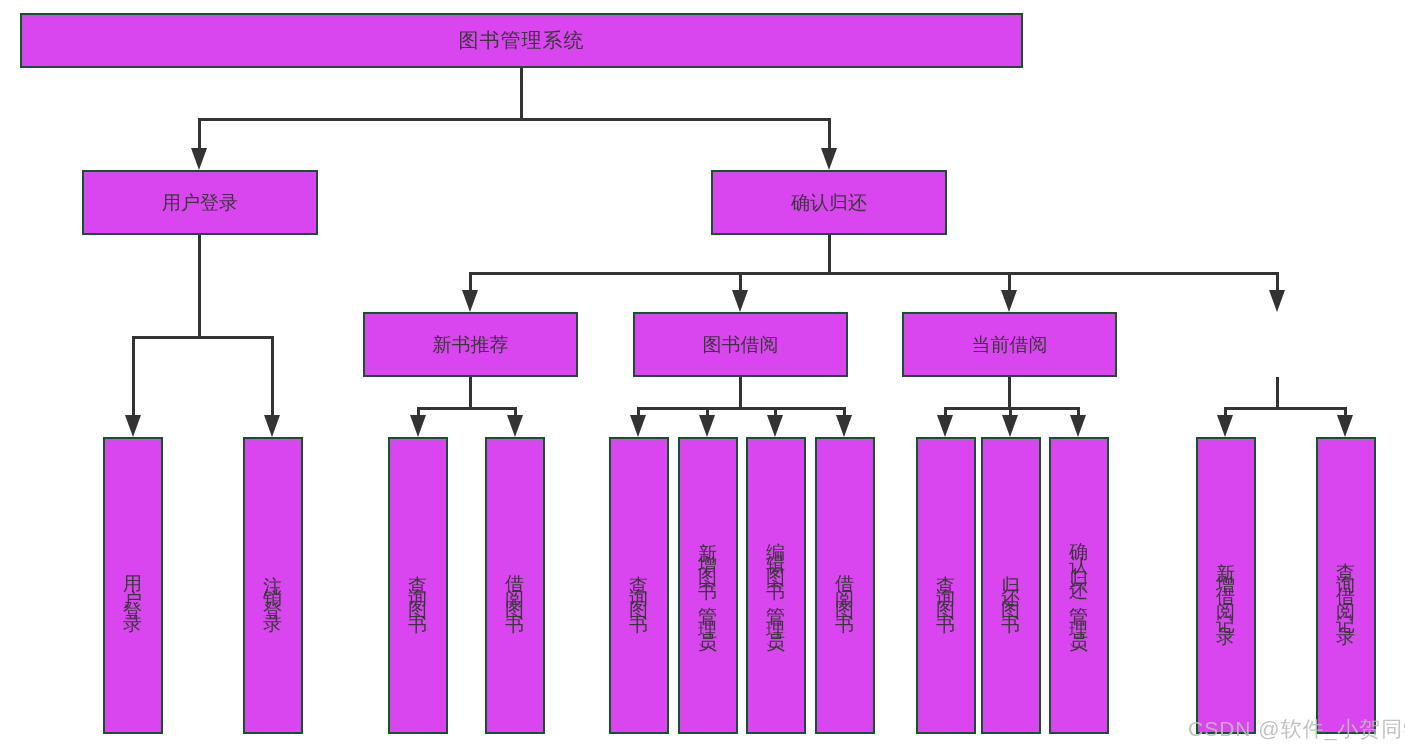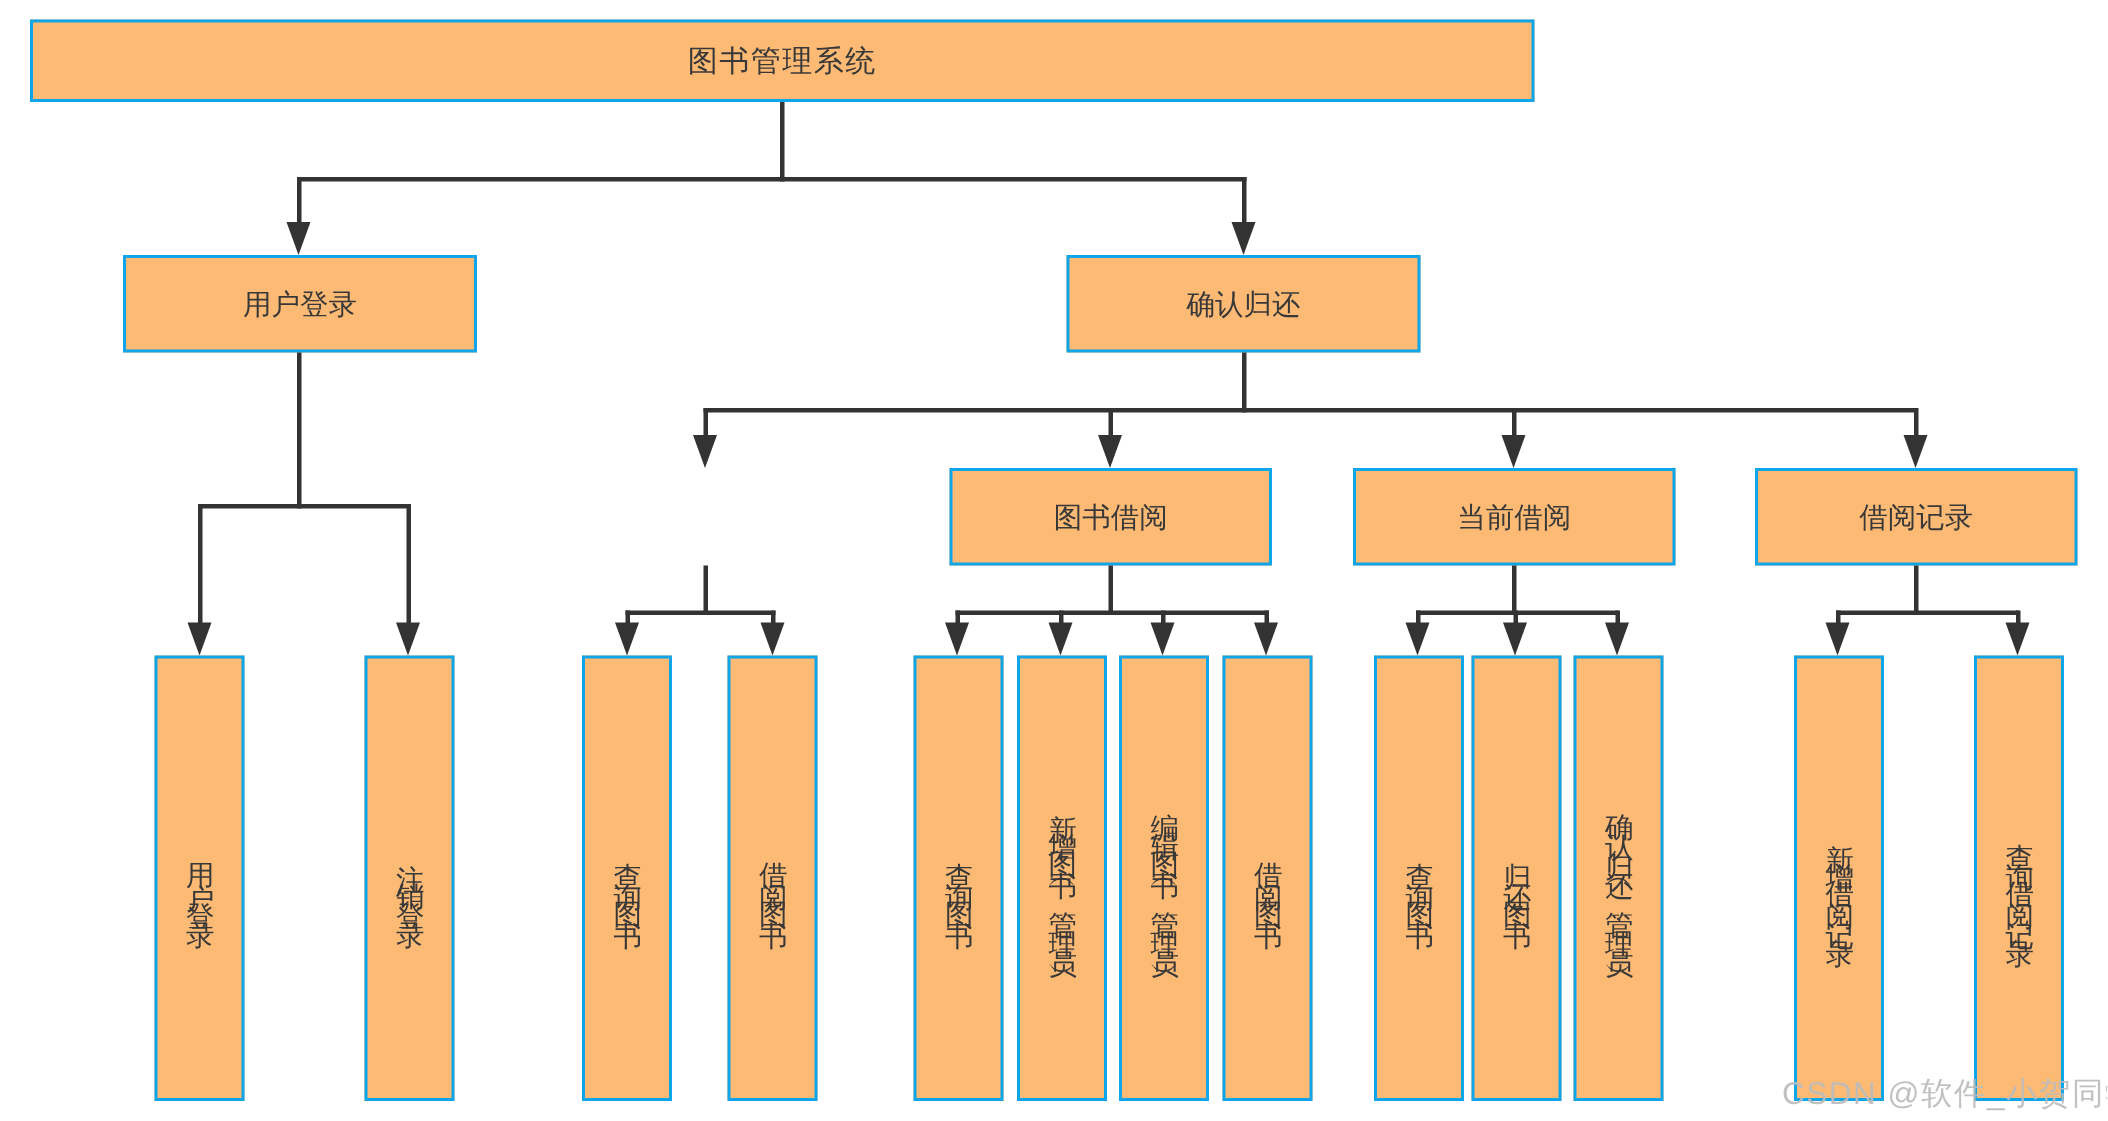--- a/index.html
+++ b/index.html
@@ -3,21 +3,21 @@
 <meta charset="utf-8">
 <style>
   html,body{margin:0;padding:0;background:#ffffff;}
   .canvas{
     position:relative;width:1405px;height:747px;background:#ffffff;
     font-family:"Liberation Sans","DejaVu Sans",sans-serif;
     overflow:hidden;color:#333;
   }
   .box{
     position:absolute;box-sizing:border-box;
-    border:2px solid #0ea5e9;background:#fdba74;
+    border:2px solid #14532d;background:#d946ef;
     display:flex;align-items:center;justify-content:center;
     font-size:19px;color:#383838;
   }
   .box.root{font-size:20px;letter-spacing:1px;}
   .vbox span{
     writing-mode:vertical-rl;text-orientation:mixed;
     letter-spacing:13px;line-height:1;white-space:nowrap;
   }
   .ln{position:absolute;background:#333333;}
   .ar{
@@ -35,26 +35,26 @@
 <body>
 
 <div class="canvas">
 
   <div class="box root" style="left:20px;top:13px;width:1003px;height:55px">图书管理系统</div>
 
   <div class="box" style="left:82px;top:170px;width:236px;height:65px">用户登录</div>
 
   <div class="box" style="left:711px;top:170px;width:236px;height:65px">确认归还</div>
 
+  <div class="box" style="left:363px;top:312px;width:215px;height:65px">新书推荐</div>
 
   <div class="box" style="left:633px;top:312px;width:215px;height:65px">图书借阅</div>
 
   <div class="box" style="left:902px;top:312px;width:215px;height:65px">当前借阅</div>
 
-  <div class="box" style="left:1170px;top:312px;width:215px;height:65px">借阅记录</div>
 
   <div class="box vbox" style="left:103px;top:437px;width:60px;height:297px">
     <span>用户登录</span>
     </div>
 
   <div class="box vbox" style="left:243px;top:437px;width:60px;height:297px">
     <span>注销登录</span>
     </div>
 
   <div class="box vbox" style="left:388px;top:437px;width:60px;height:297px">

